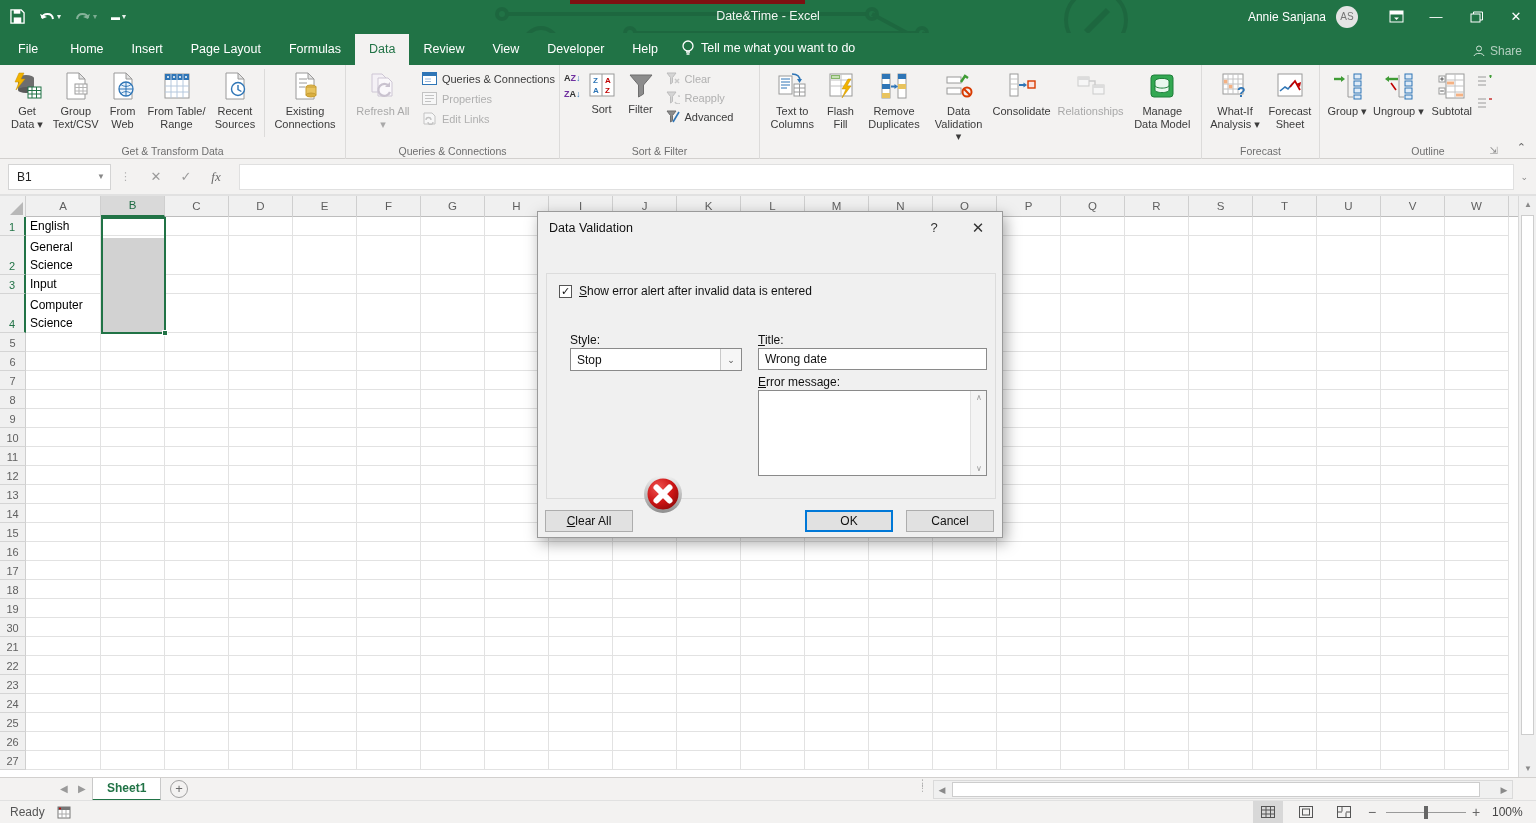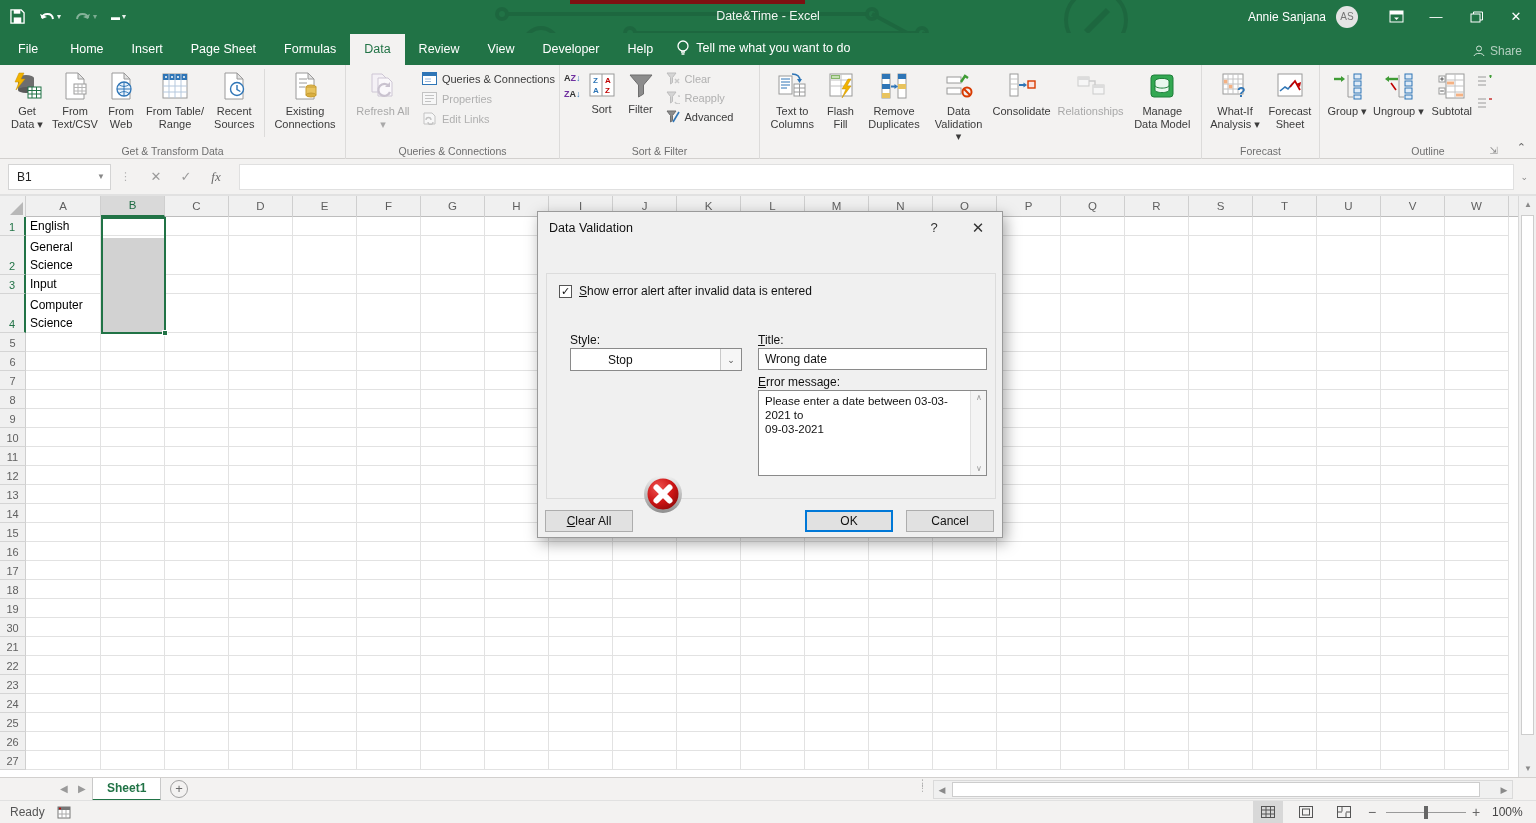--- a/index.html
+++ b/index.html
@@ -105,21 +105,21 @@
   .dtab { border:1px solid #d9d9d9; border-bottom:none; background:#f0f0f0; padding:4px 11px; margin-right:2px; font-size:12px; color:#222; }
   .dtab.selected { background:#fcfcfc; position:relative; padding:5px 12px; box-shadow:0 0 0 3px #000; z-index:3; }
   .dtab.selected span { outline:1px dotted #888; outline-offset:2px; }
   #dlg-page { position:absolute; left:8px; top:61px; width:450px; height:226px; border:1px solid #dcdcdc; background:#f0f0f0; z-index:1; }
   #dlg-check { position:absolute; left:12px; top:10px; display:flex; align-items:center; gap:7px; }
   #checkbox { width:13px; height:13px; background:#fff; border:1px solid #555; font-size:11px; line-height:11px; text-align:center; color:#111; }
   #dlg-section { position:absolute; left:12px; top:38px; width:430px; display:flex; align-items:center; gap:6px; }
   #dlg-section .etch { flex:1; height:1px; background:#dcdcdc; border-bottom:1px solid #fff; }
   .accel::first-letter { text-decoration:underline; }
   #style-label { position:absolute; left:23px; top:59px; }
-  #style-combo { position:absolute; left:23px; top:74px; width:172px; height:23px; background:#fff; border:1px solid #8a8a8a; display:flex; align-items:center;padding-left:31px; }
+  #style-combo { position:absolute; left:23px; top:74px; width:172px; height:23px; background:#fff; border:1px solid #8a8a8a; display:flex; align-items:center; }
   #style-combo .val { flex:1; padding-left:6px; }
   #combo-btn { width:21px; height:21px; border-left:1px solid #c9c9c9; background:#f6f6f6; color:#555; font-size:9px; display:flex; align-items:center; justify-content:center; }
   #title-label { position:absolute; left:211px; top:59px; }
   #title-input { position:absolute; left:211px; top:74px; width:229px; height:22px; background:#fff; border:1px solid #8a8a8a; line-height:20px; padding-left:6px; }
   #error-label { position:absolute; left:211px; top:101px; }
   #error-box { position:absolute; left:211px; top:116px; width:229px; height:86px; background:#fff; border:1px solid #8a8a8a; }
   #error-text { position:absolute; left:6px; top:3px; width:195px; white-space:pre-wrap; line-height:14px; font-size:11.5px; }
   #error-sb { position:absolute; right:0; top:0; width:16px; height:84px; background:#f4f4f4; border-left:1px solid #e0e0e0; }
   #error-sb .sba { position:absolute; left:0; width:16px; color:#999; font-size:8px; text-align:center; }
   #stop-icon { position:absolute; left:96px; top:200px; }
@@ -194,21 +194,21 @@
           </svg>
       </span>
       <span class="winbtn">✕</span>
     </div>
   </div>
 
   <div id="tabsrow">
     <span class="rtab filetab">File</span>
     <span class="rtab">Home</span>
     <span class="rtab">Insert</span>
-    <span class="rtab">Page Sheet</span>
+    <span class="rtab">Page Layout</span>
     <span class="rtab">Formulas</span>
     <span class="rtab selected">Data</span>
     <span class="rtab">Review</span>
     <span class="rtab">View</span>
     <span class="rtab">Developer</span>
     <span class="rtab">Help</span>
     <span id="tellme">
       <svg width="12" height="16" viewBox="0 0 12 16">
           <circle cx="6" cy="6" r="5" fill="none" stroke="#fff" stroke-width="1.3"></circle>
           <path d="M4 12 h4 M4.5 14 h3" stroke="#fff" stroke-width="1.3"></path>
@@ -238,21 +238,21 @@
           </svg>
         <span>Get Data ▾</span>
       </div>
       <div class="bigbtn" style="min-width:48px;">
         <svg width="28" height="30" viewBox="0 0 28 30">
             <path d="M5 2 h12 l6 6 v20 h-18 z" fill="#fff" stroke="#9a9a9a"></path>
             <path d="M17 2 l6 6 h-6 z" fill="#e3e3e3" stroke="#9a9a9a"></path>
             <rect x="13" y="13" width="12" height="10" fill="#fff" stroke="#9a9a9a"></rect>
             <path d="M13 16.5 h12 M13 20 h12 M17 13 v10 M21 13 v10" stroke="#b5b5b5" stroke-width="1"></path>
           </svg>
-        <span>From Text/CSV</span>
+        <span>Group Text/CSV</span>
       </div>
       <div class="bigbtn" style="min-width:42px;">
         <svg width="28" height="30" viewBox="0 0 28 30">
             <path d="M5 2 h12 l6 6 v20 h-18 z" fill="#fff" stroke="#9a9a9a"></path>
             <path d="M17 2 l6 6 h-6 z" fill="#e3e3e3" stroke="#9a9a9a"></path>
             <circle cx="17" cy="18" r="7" fill="#eaf3fb" stroke="#2e75b6" stroke-width="1.3"></circle>
             <path d="M10 18 h14 M17 11 v14 M12 13.5 c3 2.5 7 2.5 10 0 M12 22.5 c3-2.5 7-2.5 10 0" fill="none" stroke="#2e75b6" stroke-width="1"></path>
           </svg>
         <span>From Web</span>
       </div>
@@ -1298,22 +1298,20 @@
       </div>
       <div id="style-label">Style:</div>
       <div id="style-combo">
         <span class="val">Stop</span>
         <span id="combo-btn">⌄</span>
       </div>
       <div id="title-label" class="accel">Title:</div>
       <div id="title-input">Wrong date</div>
       <div id="error-label" class="accel">Error message:</div>
       <div id="error-box">
-        <div id="error-text">Please enter a date between 03-03-2021 to
-09-03-2021</div>
         <div id="error-sb">
           <span class="sba" style="top:2px;">∧</span>
           <span class="sba" style="bottom:2px;">∨</span>
         </div>
       </div>
       <svg id="stop-icon" width="40" height="40" viewBox="0 0 40 40">
         <defs>
           <linearGradient id="ring" x1="0" y1="0" x2="0" y2="1">
               <stop offset="0" stop-color="#f2f2f2"></stop>
               <stop offset="1" stop-color="#8f8f8f"></stop>

